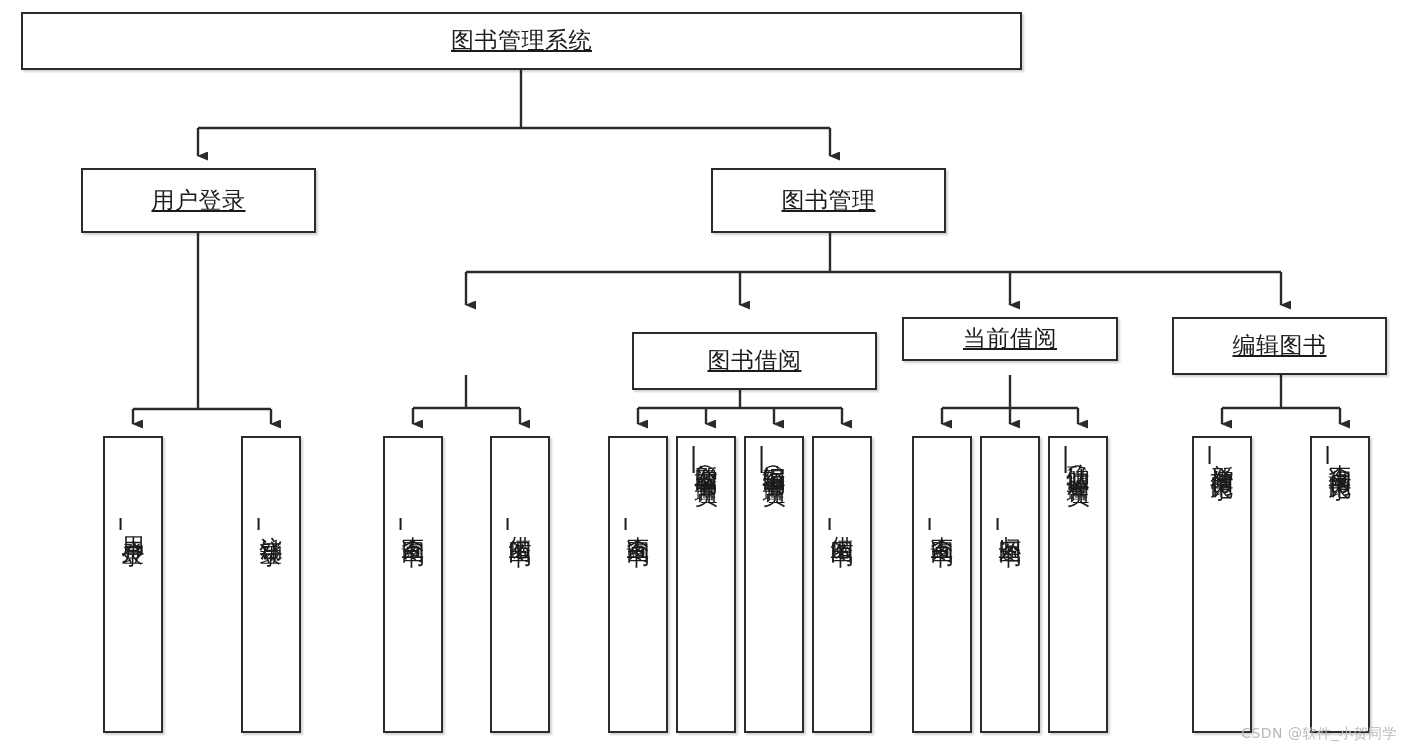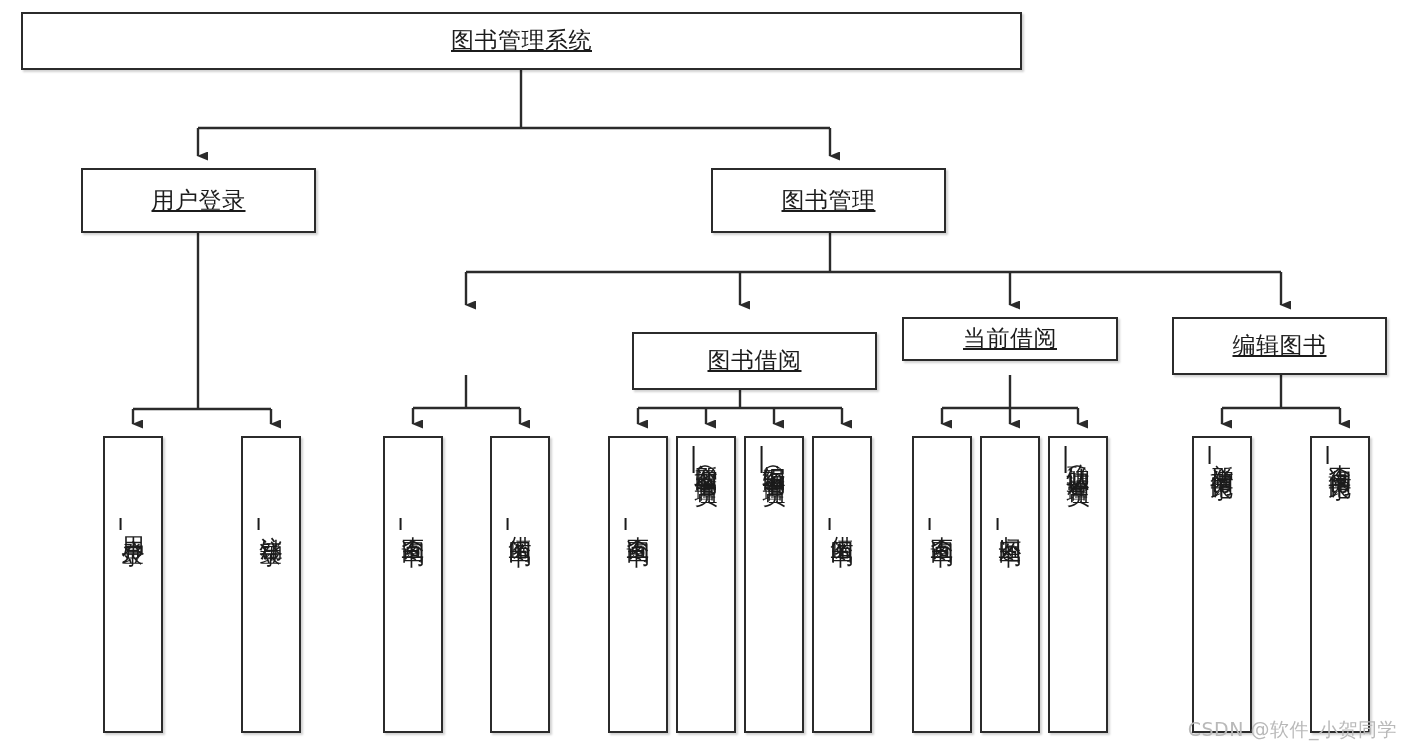--- a/index.html
+++ b/index.html
@@ -64,21 +64,21 @@
   .node.vertical.mid .node-label {
     margin-top: 78px;
   }
   .node.vertical.tall .node-label {
     margin-top: 6px;
   }
   .watermark {
     position: absolute;
     right: 8px;
     bottom: 4px;
-    font-size: 19px;
+    font-size: 14px;
     color: #b9b9b9;
     white-space: nowrap;
     letter-spacing: 0.5px;
   }
 </style>
 </head>
 <body>
 
 <div id="diagram-root">
 

